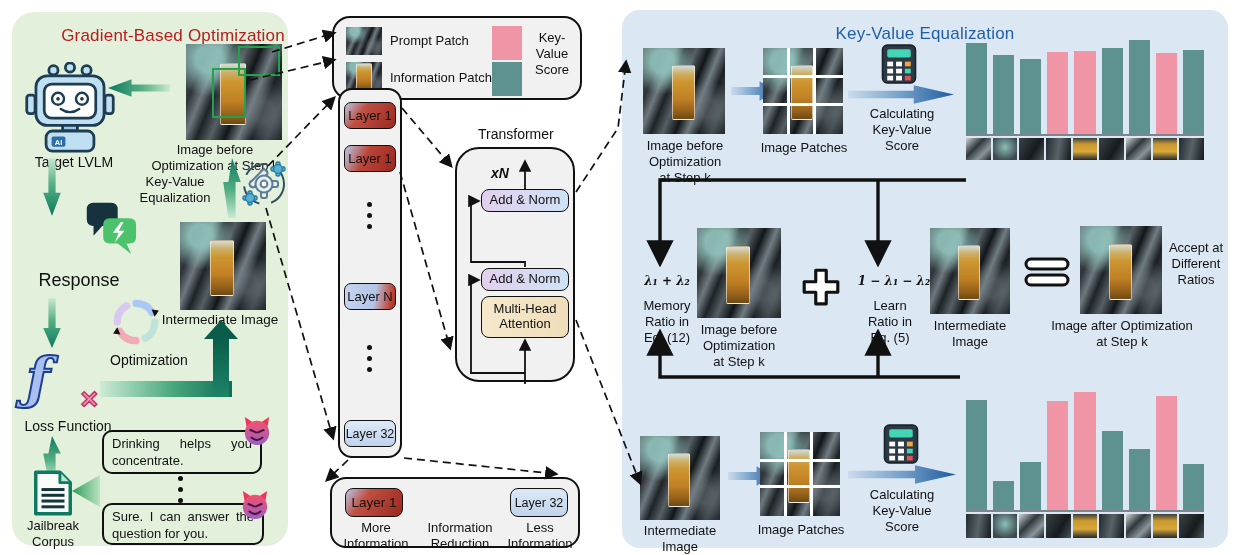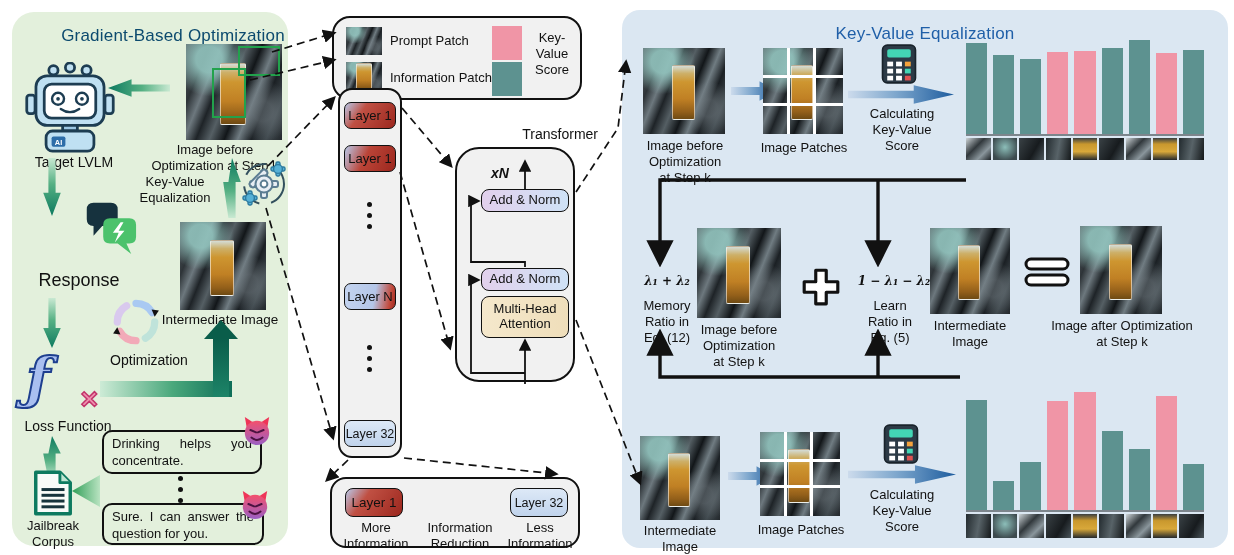--- a/index.html
+++ b/index.html
@@ -9,21 +9,21 @@
     font-family:"Liberation Sans", sans-serif; color:#111;
     overflow:hidden; background:#fff;
   }
   .abs { position:absolute; }
   .lbl { font-size:13px; line-height:1.22; text-align:center; color:#111; }
   .ml { white-space:pre-line; }
   .panel { border-radius:22px; }
   #left-panel  { left:12px; top:12px; width:276px; height:534px; background:#e3f0dc; }
   #right-panel { left:622px; top:10px; width:606px; height:538px; background:#dbe7f2; border-radius:18px; }
   .panel-title { font-size:17px; letter-spacing:.2px; text-align:center; width:100%; }
-  #left-title  { top:14px; color:#0c4a6e;padding-left:46px; }
+  #left-title  { top:14px; color:#b91c1c;padding-left:46px; }
   #right-title { top:14px; color:#1f5fa8; }
 
   
   .photo { position:absolute; overflow:hidden;
     background:
       radial-gradient(circle at 24% 16%, rgba(146,196,190,.9) 0 12%, rgba(146,196,190,0) 34%),
       radial-gradient(circle at 80% 70%, rgba(120,130,136,.5) 0 10%, rgba(0,0,0,0) 30%),
       linear-gradient(112deg,#5a6166 0%,#2e3438 18%,#6d787e 27%,#1e2327 36%,#555f64 46%,#121619 57%,#707c82 67%,#1b2024 77%,#3e474c 88%,#23282c 100%);
   }
   .photo .glass { position:absolute; left:35%; top:20%; width:28%; height:64%;
@@ -274,21 +274,21 @@
       </div>
     <div class="chip chip-mix" style="left:4px;top:193px">Layer N</div>
     <div class="vdots" style="left:27px;top:255px">
         <i class="dot"></i>
         <i class="dot"></i>
         <i class="dot"></i>
       </div>
     <div class="chip chip-blue" style="left:4px;top:330px;font-size:12.5px">Layer 32</div>
   </div>
 
-  <div class="abs lbl" style="left:478px;top:126px;width:120px;font-size:14px;text-align:right">Transformer</div>
+  <div class="abs lbl" style="left:478px;top:126px;width:120px;font-size:14px;text-align:left">Transformer</div>
   <div class="abs graybox" id="transformer-box">
     <svg class="abs" style="left:0;top:0" width="120" height="235" viewBox="0 0 120 235">
       <defs>
           <marker id="tah" viewBox="0 0 10 10" refX="7" refY="5" markerWidth="7" markerHeight="7" orient="auto-start-reverse">
             <path d="M0 0 L10 5 L0 10 Z" fill="#111"></path>
           </marker>
         </defs>
       <g stroke="#111" stroke-width="1.8" fill="none">
         <line x1="68" y1="235" x2="68" y2="193" marker-end="url(#tah)"></line>
         <line x1="68" y1="118" x2="68" y2="112"></line>
@@ -398,20 +398,23 @@
 Image</div>
   <svg class="abs" style="left:1024px;top:256px" width="46" height="32" viewBox="0 0 46 30">
     <rect x="2" y="2" width="42" height="10" rx="5" fill="#fff" stroke="#111" stroke-width="3"></rect>
     <rect x="2" y="18" width="42" height="10" rx="5" fill="#fff" stroke="#111" stroke-width="3"></rect>
   </svg>
   <div class="photo" style="left:1080px;top:226px;width:82px;height:88px">
       <i class="glass"></i>
     </div>
   <div class="abs lbl ml" style="left:1040px;top:318px;width:164px">Image after Optimization
 at Step k</div>
+  <div class="abs lbl ml" style="left:1163px;top:240px;width:66px">Accept at
+Different
+Ratios</div>
 
 
   <div class="photo" style="left:640px;top:436px;width:80px;height:84px">
       <i class="glass"></i>
     </div>
   <div class="abs lbl ml" style="left:638px;top:523px;width:84px">Intermediate
 Image</div>
   <div class="barr" style="left:728px;top:465px;width:46px;height:22px"></div>
   <div class="photo" style="left:760px;top:432px;width:80px;height:84px">
       <i class="glass"></i>

